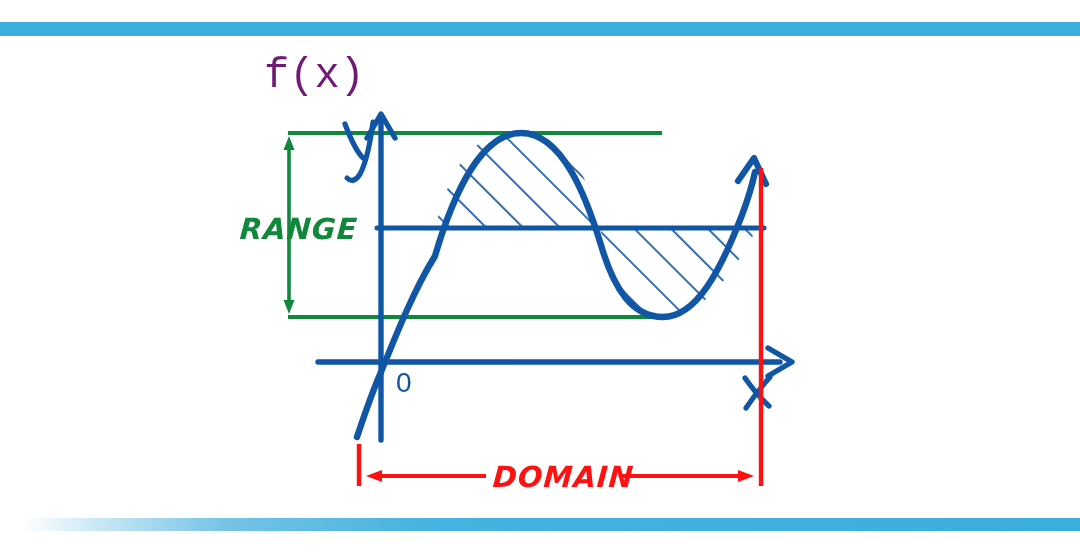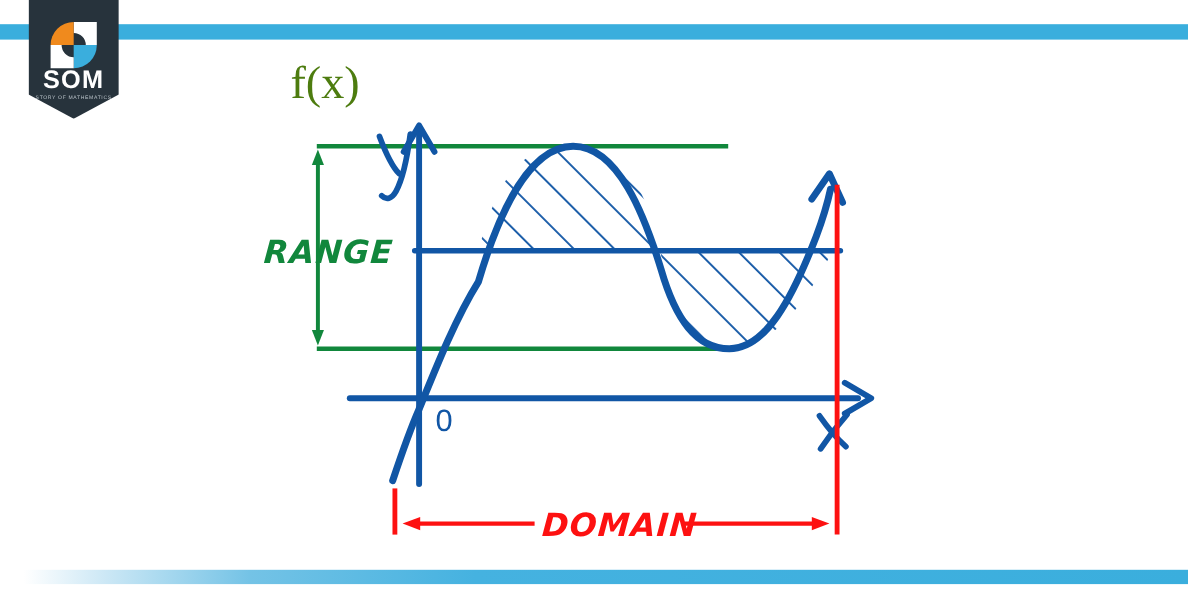--- a/index.html
+++ b/index.html
@@ -54,23 +54,23 @@
   .figure svg { display: block; }
   
   .lbl {
     position: absolute;
     white-space: nowrap;
     user-select: none;
   }
   .lbl-fx {
     left: 264px;
     top: 52px;
-    font-family: Liberation Serif, serif;
+    font-family: Liberation Mono, monospace;
     font-size: 42px;
-    color: #4d7c0f;
+    color: #701a75;
     letter-spacing: 0px;
   }
   .lbl-range {
     left: 240px;
     top: 212px;
     font-family: "DejaVu Sans", sans-serif;
     font-size: 29px;
     font-weight: bold;
     font-style: italic;
     color: #11873c;
@@ -98,34 +98,20 @@
 </style>
 </head>
 <body>
 
 <div id="stage">
 
   <div class="stripe-top"></div>
 
   <div class="stripe-bottom"></div>
 
-  <div class="logo-badge">
-    <svg width="82" height="108" viewBox="0 0 82 108" xmlns="http://www.w3.org/2000/svg">
-      <path d="M0 0 H82 V86 L41 108 L0 86 Z" fill="#27333c"></path>
-
-      <g>
-        <path d="M41 20 H62 V41 H52 A11 11 0 0 0 41 30 Z" fill="#ffffff"></path>
-        <path d="M41 20 V41 H20 A21 21 0 0 1 41 20 Z" fill="#f08a1d"></path>
-        <path d="M41 41 H62 A21 21 0 0 1 41 62 Z" fill="#3aaedd"></path>
-        <path d="M20 41 H30 A11 11 0 0 0 41 52 V62 H20 Z" fill="#ffffff"></path>
-      </g>
-      <text x="41" y="80" text-anchor="middle" font-family="Liberation Sans, sans-serif" font-size="23" font-weight="bold" letter-spacing="1.2" fill="#ffffff">SOM</text>
-      <text x="41" y="90" text-anchor="middle" font-family="Liberation Sans, sans-serif" font-size="4.6" letter-spacing="0.6" fill="#b9c2c8">STORY OF MATHEMATICS</text>
-    </svg>
-  </div>
 
   <div class="figure">
     <svg width="1080" height="550" viewBox="0 0 1080 550" xmlns="http://www.w3.org/2000/svg">
       <defs>
 
         <pattern id="hatch" width="26" height="26" patternUnits="userSpaceOnUse" patternTransform="rotate(-45)">
           <line x1="0" y1="0" x2="0" y2="26" stroke="#1156a5" stroke-width="3.4"></line>
         </pattern>
 
         <clipPath id="clip-crest">

